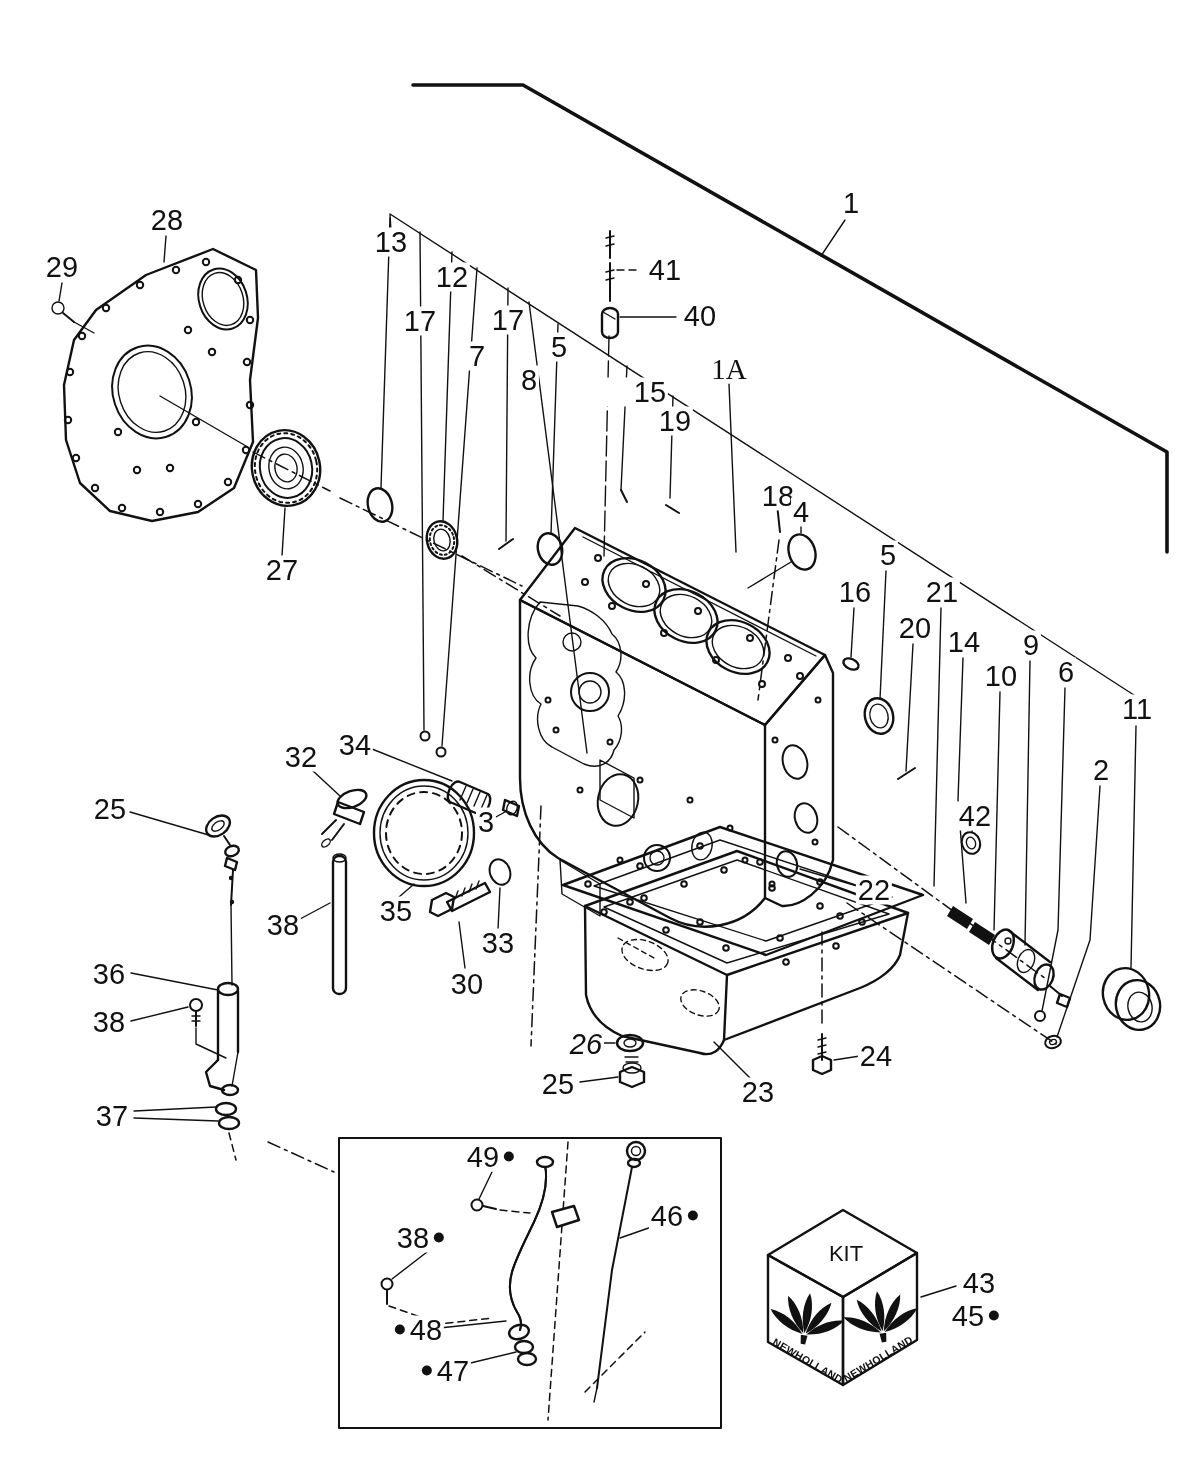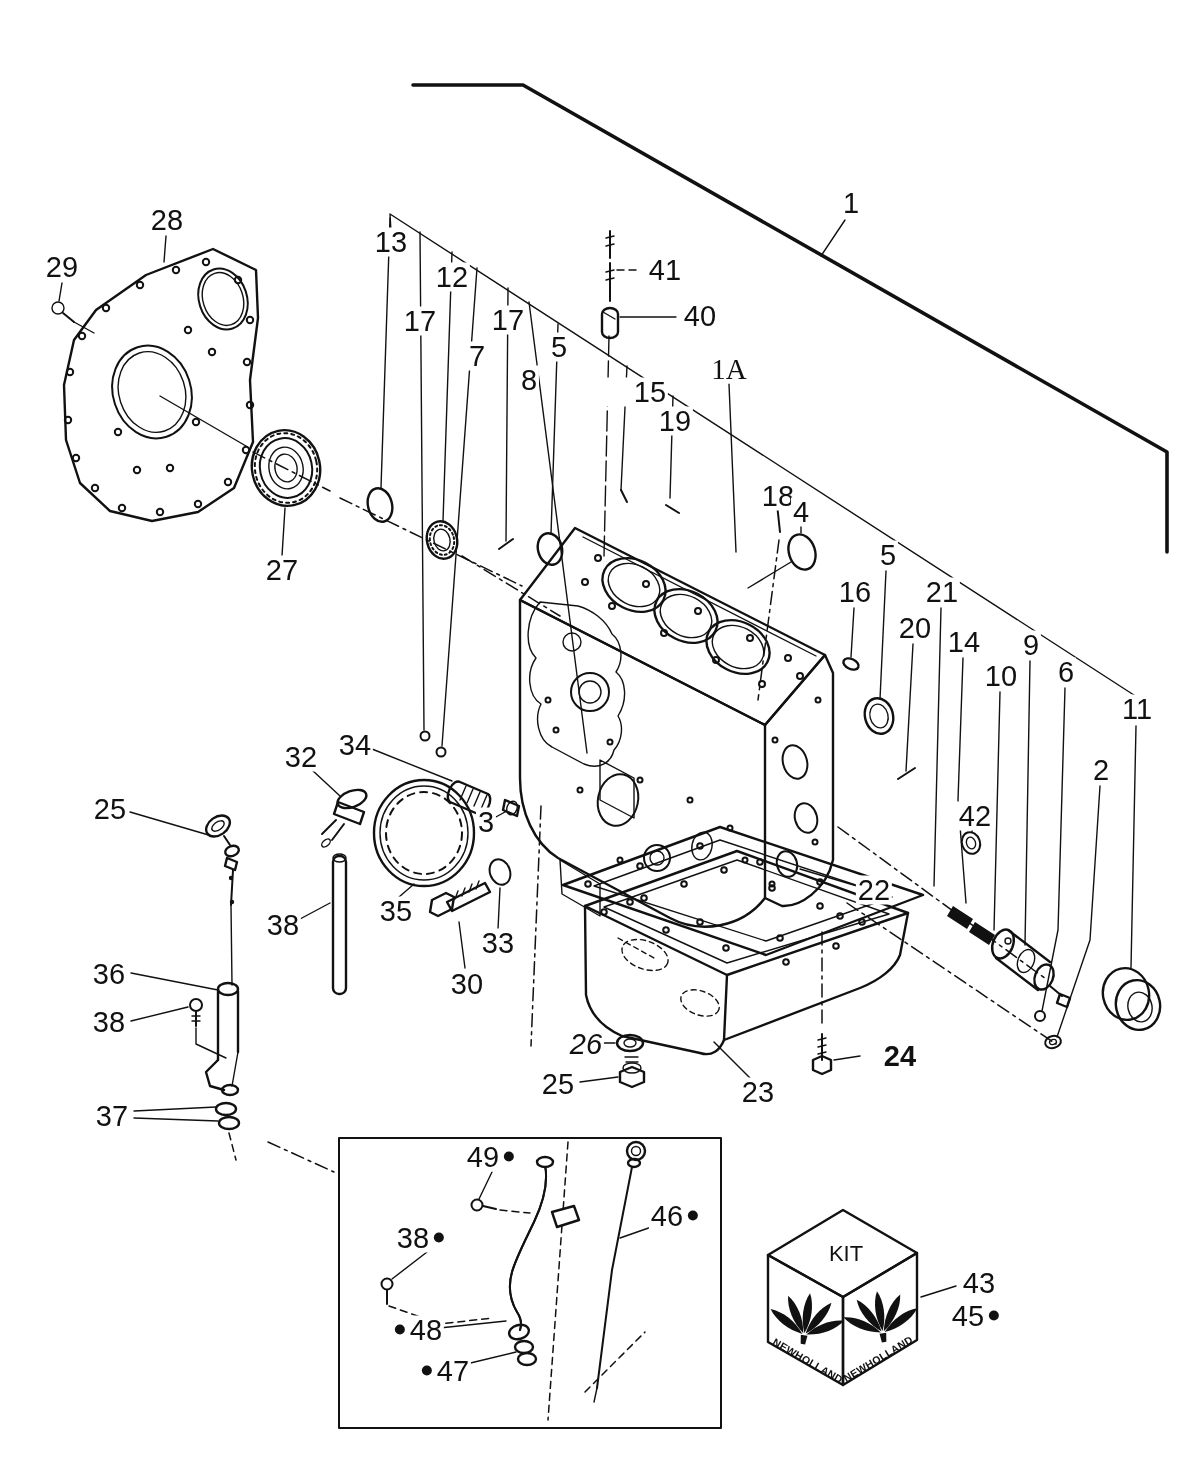--- a/index.html
+++ b/index.html
@@ -506,21 +506,21 @@
       <div class="callout" style="left: 498px; top: 943px;"><span>33</span></div>
       <div class="callout" style="left: 467px; top: 984px;"><span>30</span></div>
       <div class="callout" style="left: 110px; top: 809px;"><span>25</span></div>
       <div class="callout" style="left: 109px; top: 974px;"><span>36</span></div>
       <div class="callout" style="left: 109px; top: 1022px;"><span>38</span></div>
       <div class="callout" style="left: 112px; top: 1116px;"><span>37</span></div>
       <div class="callout" style="left: 586px; top: 1044px; font-style: italic;"><span>26</span></div>
       <div class="callout" style="left: 558px; top: 1084px;"><span>25</span></div>
       <div class="callout" style="left: 758px; top: 1092px;"><span>23</span></div>
       <div class="callout" style="left: 874px; top: 890px;"><span>22</span></div>
-      <div class="callout" style="left: 900px; top: 1056px; font-weight: bold;"><span>24</span></div>
+      <div class="callout" style="left: 876px; top: 1056px;"><span>24</span></div>
       <div class="callout" style="left: 493px; top: 1157px;"><span>49</span><span class="dot"></span></div>
       <div class="callout" style="left: 677px; top: 1216px;"><span>46</span><span class="dot"></span></div>
       <div class="callout" style="left: 423px; top: 1238px;"><span>38</span><span class="dot"></span></div>
       <div class="callout" style="left: 416px; top: 1330px;"><span class="dot"></span><span>48</span></div>
       <div class="callout" style="left: 443px; top: 1371px;"><span class="dot"></span><span>47</span></div>
       <div class="callout" style="left: 979px; top: 1283px;"><span>43</span></div>
       <div class="callout" style="left: 978px; top: 1316px;"><span>45</span><span class="dot"></span></div>
     </div>
 </div>
 

